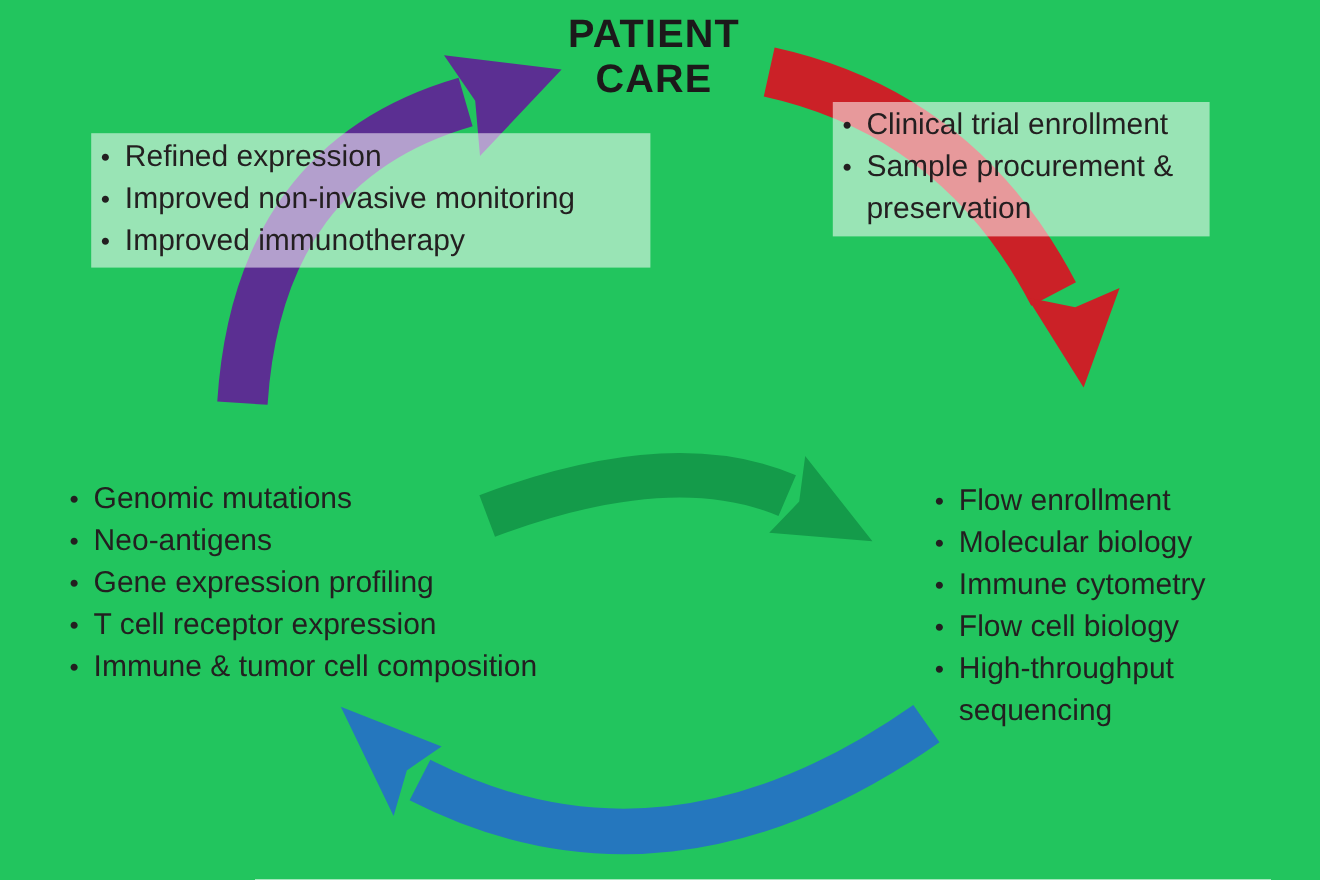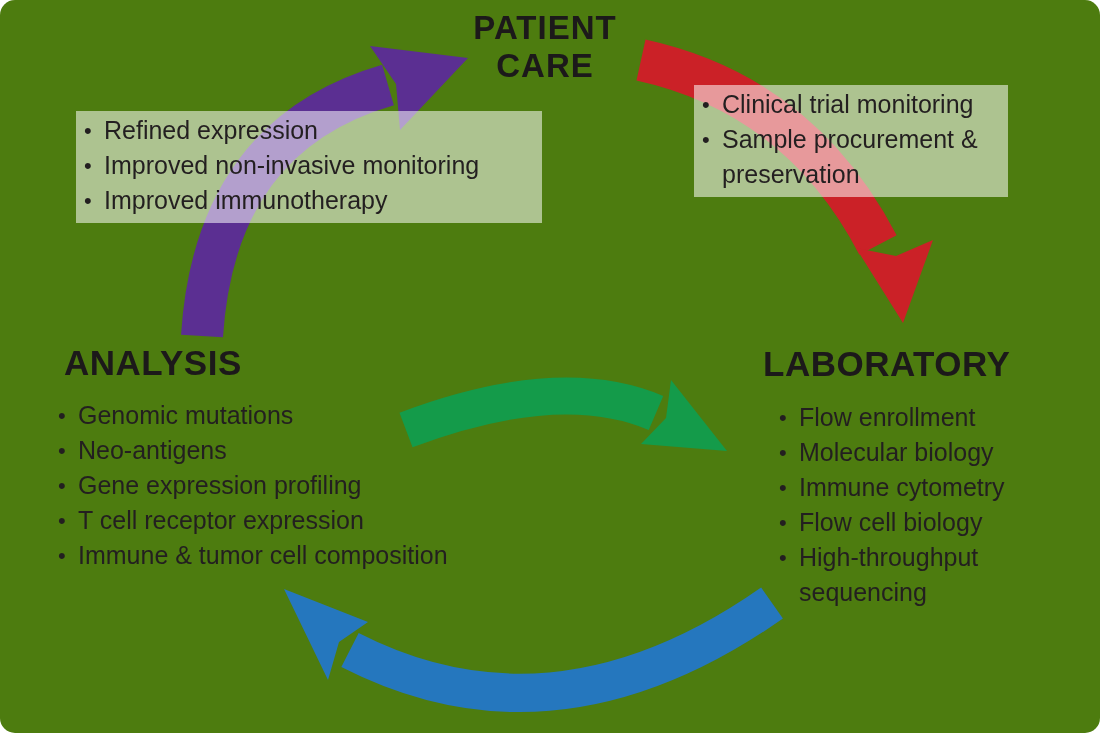--- a/index.html
+++ b/index.html
@@ -1,23 +1,22 @@
 <!DOCTYPE html>
 <html><head>
 <meta charset="utf-8">
 <style>
   html,body{margin:0;padding:0;background:#ffffff;}
   .canvas{
     position:relative;
     width:1100px;height:733px;
-    background:#4d7c0f;
+    background:#22c55e;
     overflow:hidden;
     font-family:"Liberation Sans", sans-serif;
     color:#231f20;
-    border-radius:15px;
   }
   svg.arrows-layer{position:absolute;left:0;top:0;z-index:1;}
   .block{position:absolute;z-index:2;}
   .node-title{
     font-weight:bold;
     font-size:35px;
     line-height:40px;
     letter-spacing:0.5px;
     color:#1c191a;
     white-space:nowrap;
@@ -84,29 +83,28 @@
     </div>
     <div class="item">
       <span class="b">•</span>
       <span class="t">Improved immunotherapy</span>
     </div>
   </div>
 
   <div class="block list translucent tr-list">
     <div class="item">
       <span class="b">•</span>
-      <span class="t">Clinical trial monitoring</span>
+      <span class="t">Clinical trial enrollment</span>
     </div>
     <div class="item">
       <span class="b">•</span>
       <span class="t">Sample procurement &amp; preservation</span>
     </div>
   </div>
 
-  <div class="block node-title an-title">ANALYSIS</div>
   <div class="block list an-list">
     <div class="item">
       <span class="b">•</span>
       <span class="t">Genomic mutations</span>
     </div>
     <div class="item">
       <span class="b">•</span>
       <span class="t">Neo-antigens</span>
     </div>
     <div class="item">
@@ -116,21 +114,20 @@
     <div class="item">
       <span class="b">•</span>
       <span class="t">T cell receptor expression</span>
     </div>
     <div class="item">
       <span class="b">•</span>
       <span class="t">Immune &amp; tumor cell composition</span>
     </div>
   </div>
 
-  <div class="block node-title lab-title">LABORATORY</div>
   <div class="block list lab-list">
     <div class="item">
       <span class="b">•</span>
       <span class="t">Flow enrollment</span>
     </div>
     <div class="item">
       <span class="b">•</span>
       <span class="t">Molecular biology</span>
     </div>
     <div class="item">

